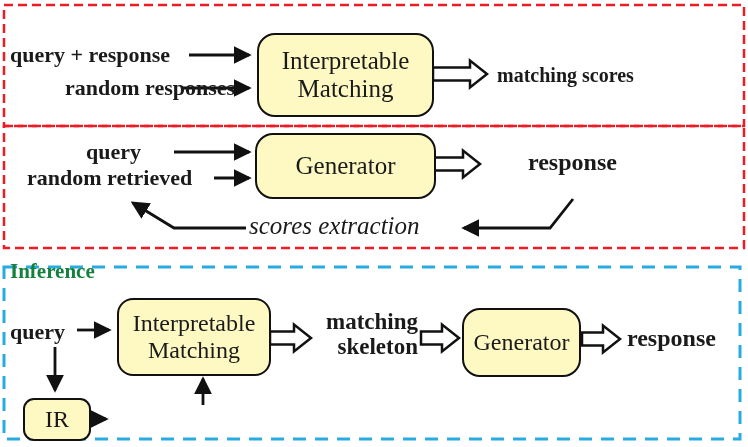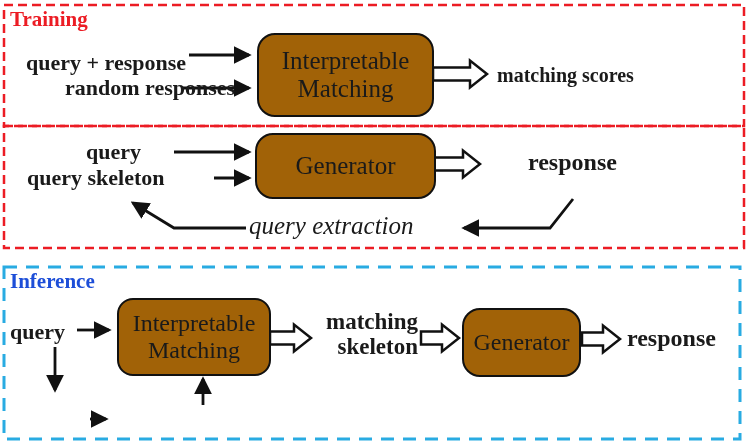--- a/index.html
+++ b/index.html
@@ -3,32 +3,32 @@
 <meta charset="utf-8">
 <style>
   html,body{margin:0;padding:0;background:#ffffff;}
   .canvas{
     position:relative;width:748px;height:447px;background:#ffffff;
     font-family:"Liberation Serif", serif;color:#1a1a1a;overflow:hidden;
   }
   .overlay{position:absolute;left:0;top:0;width:748px;height:447px;pointer-events:none;}
   .node{
     position:absolute;display:flex;align-items:center;justify-content:center;
-    text-align:center;border:2.5px solid #111;border-radius:16px;background:#a16207;
+    text-align:center;border:2.5px solid #111;border-radius:16px;background:#fef9c3;
     font-size:25px;line-height:1.12;
   }
   .lbl{position:absolute;font-weight:bold;font-size:22px;white-space:nowrap;line-height:26px;}
   .section-label{position:absolute;font-weight:bold;font-size:21px;line-height:24px;}
 
   
   .training-label{left:10px;top:7px;color:#ec1c24;}
-  .inference-label{left:10px;top:269px;color:#1d4ed8;}
+  .inference-label{left:10px;top:259px;color:#15803d;}
 
   
-  .qpr{left:26px;top:42px;margin-top:8px;}
+  .qpr{left:10px;top:42px;}
   .rr{left:17px;top:75px;margin-left:48px;}
   .im-train{left:257px;top:33px;width:173px;height:80px;border-radius:18px;}
   .mscores{left:497px;top:61px;font-size:20px;line-height:28px;}
 
   
   .query-t{left:86px;top:139px;}
   .rskel{left:27px;top:165px;}
   .gen-train{left:255px;top:133px;width:177px;height:62px;border-radius:18px;}
   .resp-t{left:528px;top:148px;font-size:24px;line-height:28px;}
   .rextract{left:249px;top:212px;font-style:italic;font-weight:normal;font-size:25px;line-height:28px;}
@@ -75,33 +75,33 @@
 
     <path class="arrow" d="M77 330 H109" marker-end="url(#ah)"></path>
     <path class="arrow" d="M55 347 V390" marker-end="url(#ah)"></path>
     <path class="arrow" d="M90 419 H106" marker-end="url(#ah)"></path>
     <path class="arrow" d="M203 405 V379" marker-end="url(#ah)"></path>
     <polygon class="block-arrow" points="270,331.5 294,331.5 294,324.5 311,338 294,351.5 294,344.5 270,344.5"></polygon>
     <polygon class="block-arrow" points="421,331.5 442,331.5 442,324.5 459,338 442,351.5 442,344.5 421,344.5"></polygon>
     <polygon class="block-arrow" points="582,332.5 603,332.5 603,325.5 620,339 603,352.5 603,345.5 582,345.5"></polygon>
   </svg>
 
-  <div class="section-label training-label">Training</div>
   <div class="section-label inference-label">Inference</div>
 
   <div class="lbl qpr">query + response</div>
   <div class="lbl rr">random responses</div>
   <div class="node im-train">Interpretable Matching</div>
   <div class="lbl mscores">matching scores</div>
 
   <div class="lbl query-t">query</div>
-  <div class="lbl rskel">query skeleton</div>
+  <div class="lbl rskel">random retrieved</div>
   <div class="node gen-train">Generator</div>
   <div class="lbl resp-t">response</div>
-  <div class="lbl rextract">query extraction</div>
+  <div class="lbl rextract">scores extraction</div>
 
   <div class="lbl query-i">query</div>
   <div class="node im-inf">Interpretable Matching</div>
   <div class="lbl mskel">matching skeleton</div>
   <div class="node gen-inf">Generator</div>
   <div class="lbl resp-i">response</div>
+  <div class="node ir">IR</div>
 
 </div>
 
 </body></html>

